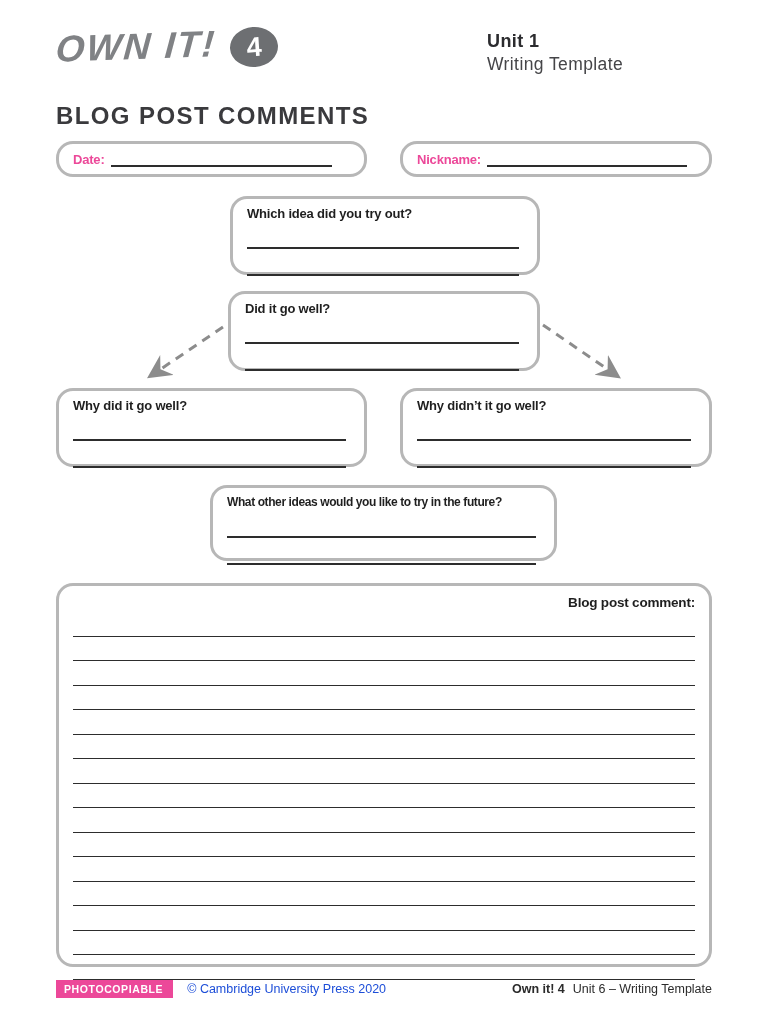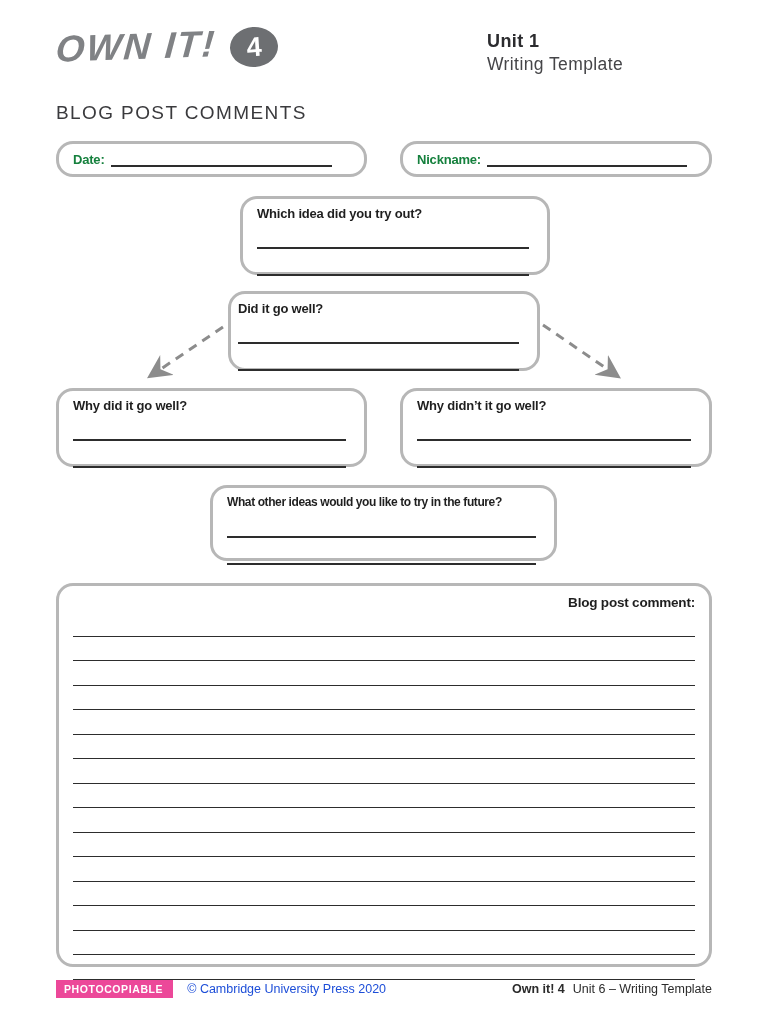--- a/index.html
+++ b/index.html
@@ -11,42 +11,42 @@
   .logo-text{font-size:37px;font-weight:bold;font-style:italic;letter-spacing:2px;
              color:#808285;transform:skewX(-6deg) rotate(-2deg);
              font-family:"Liberation Sans", sans-serif;}
   .logo-badge{margin-left:14px;width:48px;height:40px;border-radius:50%;
               background:#6d6f72;color:#ffffff;display:flex;align-items:center;
               justify-content:center;font-size:27px;font-weight:bold;transform:rotate(-4deg);}
   .unit-block{position:absolute;left:487px;top:30px;line-height:23px;}
   .unit-line1{font-size:18px;font-weight:bold;color:#2b2b2e;letter-spacing:.4px;}
   .unit-line2{font-size:17.5px;color:#454548;letter-spacing:.4px;}
 
-  .page-title{position:absolute;left:56px;top:102px;font-size:19px;font-weight:normal;
+  .page-title{position:absolute;left:56px;top:102px;font-size:24px;font-weight:bold;
               letter-spacing:1.4px;color:#3a3a3d;}
 
   
   .rbox{position:absolute;box-sizing:border-box;border:3.5px solid #b7b7b7;
         border-radius:17px;background:#fff;}
   .qbox{padding:6px 18px 0 14px;}
   .q{font-size:13px;font-weight:bold;color:#1f1f1f;letter-spacing:-.2px;
      line-height:17px;white-space:nowrap;}
   .q-small{font-size:12px;letter-spacing:-.4px;}
   .wline{height:25px;border-bottom:2px solid #2d2d2d;}
 
   .inline-box{display:flex;align-items:center;padding:0 14px;}
-  .inline-label{font-size:13px;font-weight:bold;color:#15803d;letter-spacing:-.2px;white-space:nowrap;}
+  .inline-label{font-size:13px;font-weight:bold;color:#ec4899;letter-spacing:-.2px;white-space:nowrap;}
   .inline-line{flex:1;border-bottom:2px solid #2d2d2d;margin:0 8px 0 6px;height:14px;}
   .inline-line.short{margin-right:18px;}
 
   
   .box-date{left:56px;top:141px;width:311px;height:36px;}
   .box-nickname{left:400px;top:141px;width:312px;height:36px;}
-  .box-which{left:240px;top:196px;width:310px;height:79px;}
-  .box-did{left:228px;top:291px;width:312px;height:80px;padding-left:7px;}
+  .box-which{left:230px;top:196px;width:310px;height:79px;}
+  .box-did{left:228px;top:291px;width:312px;height:80px;}
   .box-why-left{left:56px;top:388px;width:311px;height:79px;}
   .box-why-right{left:400px;top:388px;width:312px;height:79px;}
   .box-other{left:210px;top:485px;width:347px;height:76px;}
   .box-blog{left:56px;top:583px;width:656px;height:384px;padding:8px 14px 0 14px;text-align:right;}
   .blog-label{font-size:13.5px;font-weight:bold;color:#1f1f1f;letter-spacing:-.2px;line-height:18px;}
   .blog-lines .wline{height:23.5px;border-bottom:1.8px solid #2d2d2d;}
 
   
   .arrows{position:absolute;left:0;top:280px;width:768px;height:110px;pointer-events:none;}
 

